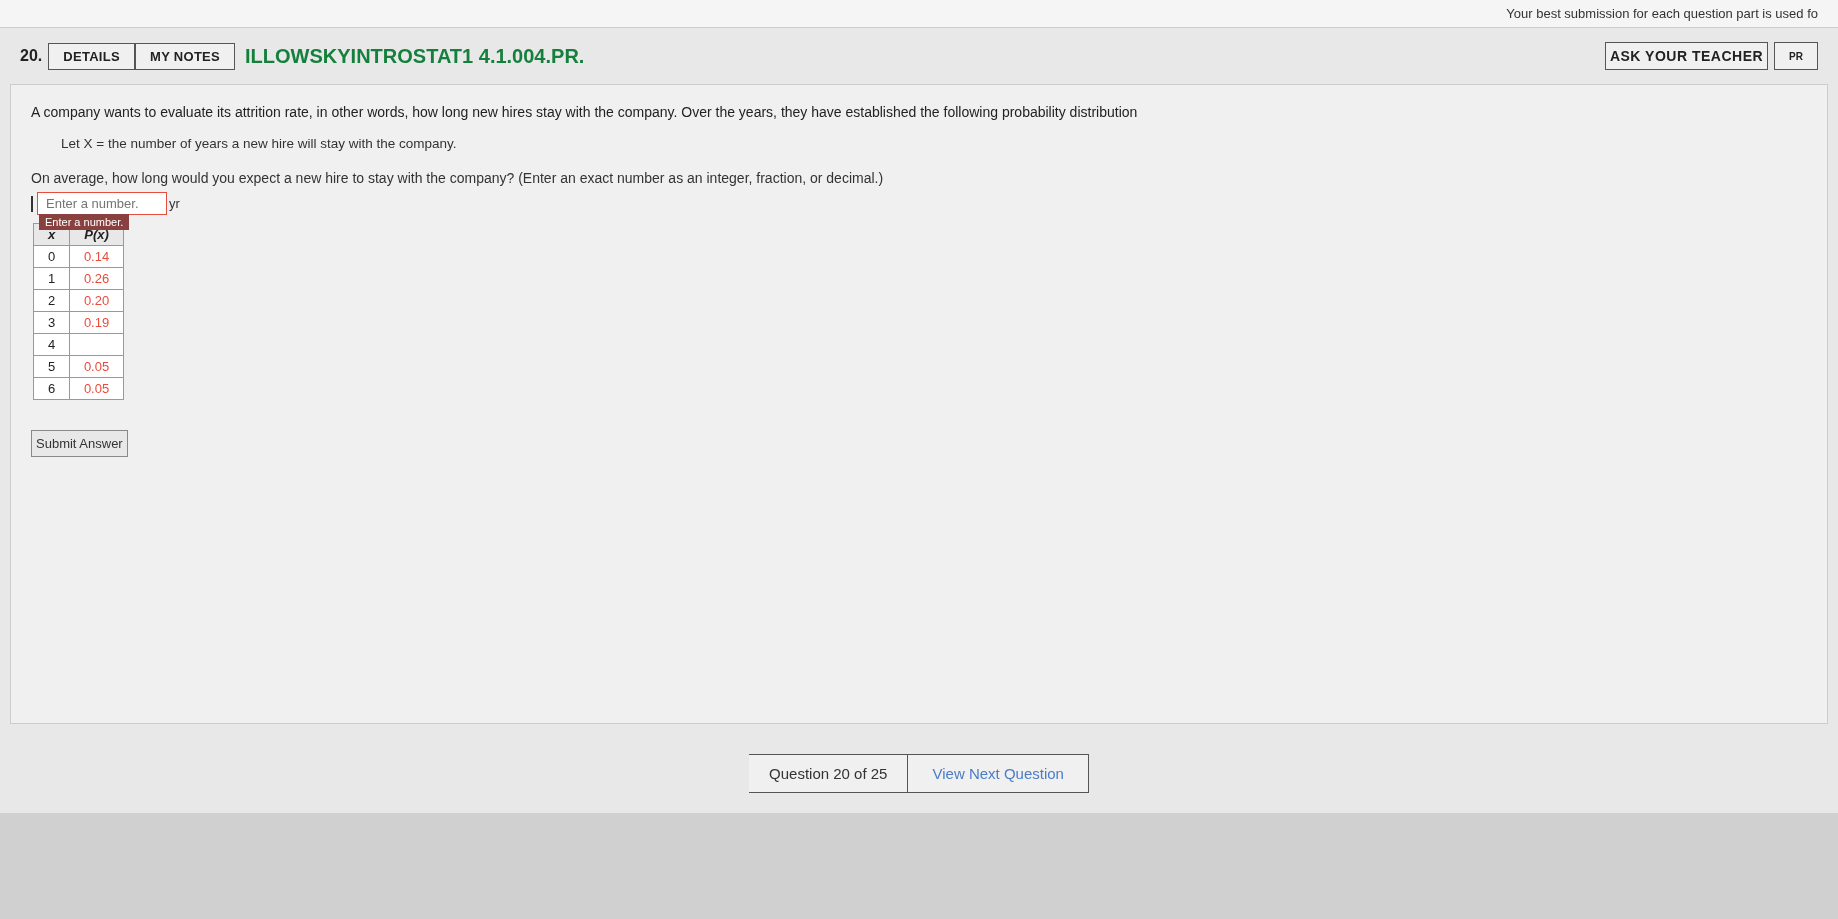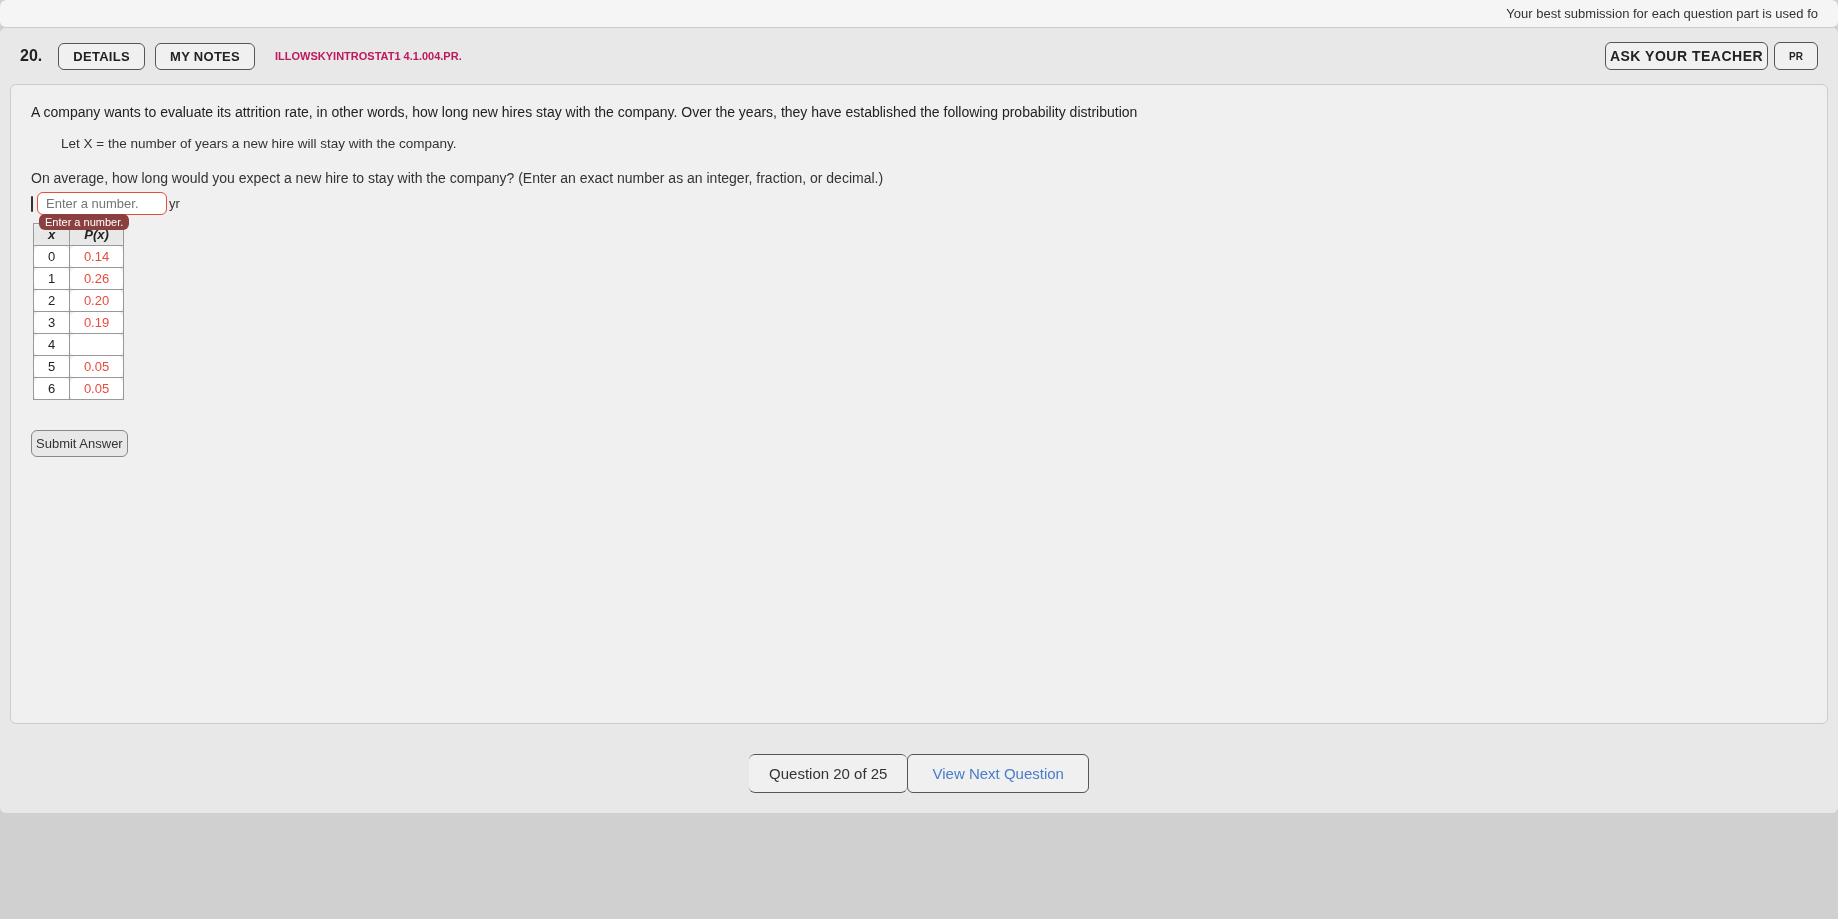--- a/index.html
+++ b/index.html
@@ -1,15 +1,15 @@
 <!DOCTYPE html>
 <html><head>
   <meta charset="utf-8">
   <style>
-    * { box-sizing: border-box; margin: 0; padding: 0; border-radius: 6px; }
+    * { box-sizing: border-box; margin: 0; padding: 0; }
     body {
       font-family: Arial, sans-serif;
       background-color: #d0d0d0;
       color: #222;
       font-size: 14px;
       min-height: 919px;
       width: 1838px;
       overflow-x: hidden;
     }
     .top-bar {
@@ -22,42 +22,41 @@
     }
     .main-content {
       background: #e8e8e8;
       padding: 0;
     }
     .question-header {
       display: flex;
       align-items: center;
       padding: 14px 20px;
       background: #e8e8e8;
-      gap: 10px;
     }
     .question-number {
       font-size: 16px;
       font-weight: bold;
       margin-right: 6px;
       color: #222;
     }
     .btn-outline {
       border: 1.5px solid #555;
       background: #f0f0f0;
       padding: 5px 14px;
       font-size: 13px;
       font-weight: bold;
       cursor: pointer;
       color: #222;
       letter-spacing: 0.3px;
     }
     .question-title {
-      font-size: 11px;
-      font-weight: bold;
-      color: #be185d;
+      font-size: 20px;
+      font-weight: bold;
+      color: #15803d;
       margin-left: 10px;
       flex: 1;
     }
     .right-buttons {
       display: flex;
       gap: 6px;
       margin-left: auto;
     }
     .btn-ask-teacher {
       border: 1.5px solid #555;

